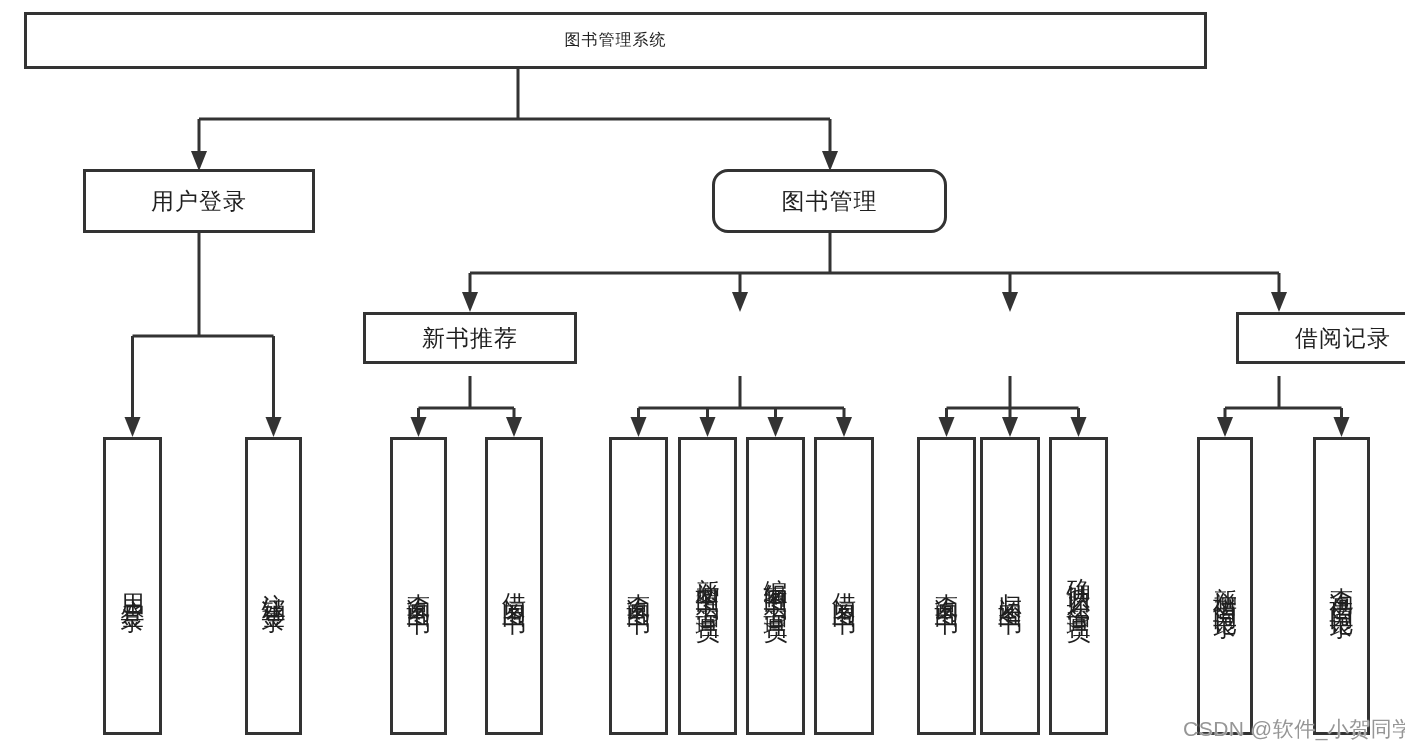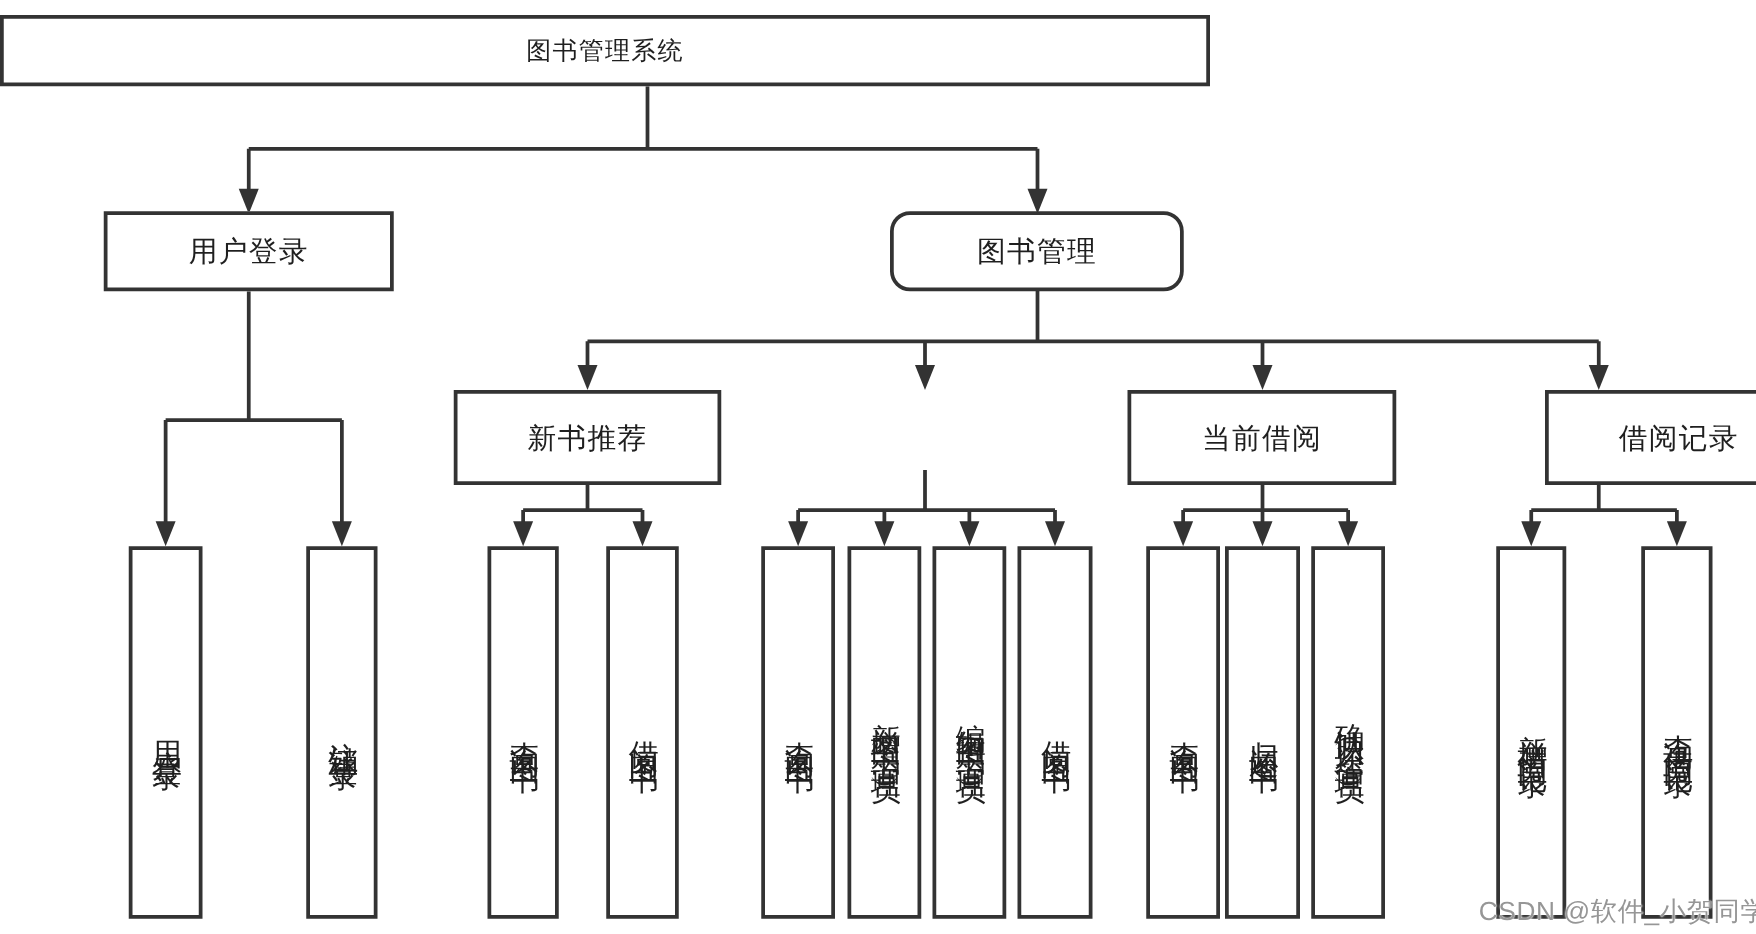--- a/index.html
+++ b/index.html
@@ -42,28 +42,28 @@
     background: var(--box_fill);
     border: 3px solid var(--line);
     display: flex;
     align-items: center;
     justify-content: center;
     color: var(--text);
     white-space: nowrap;
   }
 
   .root-node {
-    left: 0; top: 12px;
-    width: 968px; height: 57px;
-    font-size: 20px;
+    left: 24px; top: 12px;
+    width: 1183px; height: 57px;
+    font-size: 16px;
     letter-spacing: 1px;
   }
 
   .lvl2 { top: 169px; height: 64px; font-size: 23px; letter-spacing: 1px; }
-  .lvl3 { top: 312px; height: 76px; font-size: 23px; letter-spacing: 1px; }
+  .lvl3 { top: 312px; height: 52px; font-size: 23px; letter-spacing: 1px; }
 
   .leaf {
     top: 437px; height: 298px;
     font-size: 24px;
   }
   .leaf .vtext {
     writing-mode: vertical-rl;
     text-orientation: mixed;
     letter-spacing: 6px;
     line-height: 1;
@@ -121,21 +121,20 @@
     <polygon points="1217,417 1233,417 1225,437"></polygon>
     <polygon points="1333.5,417 1349.5,417 1341.5,437"></polygon>
   </svg>
 
   <div class="node root-node">图书管理系统</div>
 
   <div class="node lvl2" style="left:83px;width:232px;">用户登录</div>
   <div class="node lvl2" style="left:712px;width:235px;border-radius:16px;">图书管理</div>
 
   <div class="node lvl3" style="left:363px;width:214px;">新书推荐</div>
-  <div class="node lvl3" style="left:902px;width:215px;">当前借阅</div>
   <div class="node lvl3" style="left:1236px;width:214px;">借阅记录</div>
 
   <div class="node leaf" style="left:103px;width:59px;">
     <span class="vtext">用户登录</span>
   </div>
   <div class="node leaf" style="left:245px;width:57px;">
     <span class="vtext">注销登录</span>
   </div>
 
   <div class="node leaf" style="left:390px;width:57px;">

